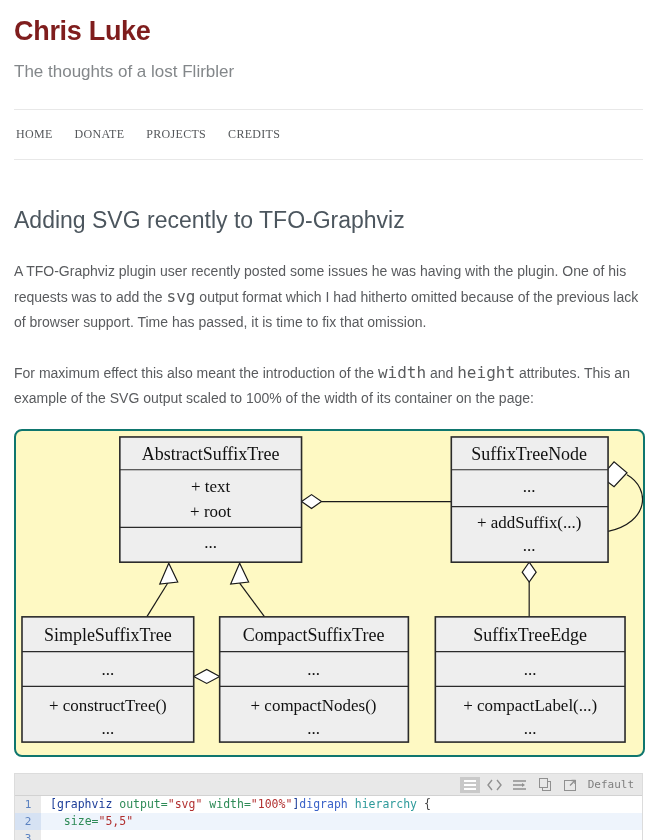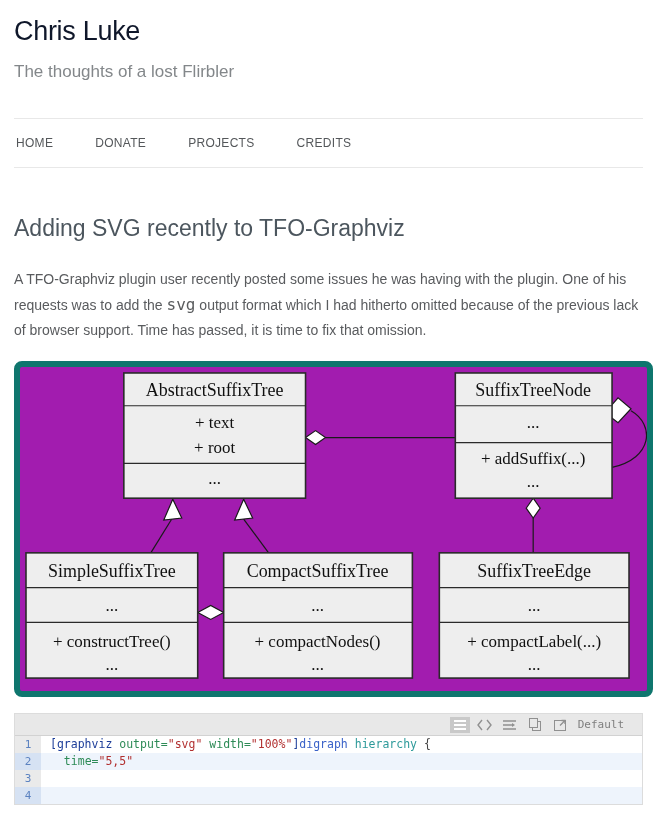--- a/index.html
+++ b/index.html
@@ -5,58 +5,58 @@
   html,body{margin:0;padding:0;background:#fff;}
   body{
     width:657px;height:840px;overflow:hidden;
     font-family:"Liberation Sans",sans-serif;
     -webkit-font-smoothing:antialiased;
   }
   .page{padding:0 14px;}
 
   
   .site-header{padding-top:16px;}
-  .site-title{margin:0;font-size:27px;line-height:30px;font-weight:normal;color:#0f172a;letter-spacing:-0.3px;}
+  .site-title{margin:0;font-size:27px;line-height:30px;font-weight:bold;color:#7f1d1d;letter-spacing:-0.3px;}
   .site-tagline{margin:16px 0 0 0;font-size:17px;color:#83878a;}
 
   
   .main-nav{
-    margin-top:36px;
+    margin-top:27px;
     border-top:1px solid #e8e8e8;border-bottom:1px solid #e8e8e8;
-    padding:17px 2px;display:flex;gap:42px;
+    padding:17px 2px;display:flex;gap:22px;font-family:Liberation Serif, serif;
   }
   .nav-item{font-size:12px;color:#54575a;letter-spacing:.3px;cursor:pointer;text-transform:uppercase;}
 
   
   .post-title{margin:47px 0 0 0;font-size:23px;line-height:27px;font-weight:400;color:#4c565e;}
   .para{margin:25px 0 0 0;font-size:14px;line-height:25px;color:#595b5e;}
   .para code{font-family:"DejaVu Sans Mono",monospace;font-size:16px;color:#5a5c5e;}
 
   
   .diagram-frame{
     margin-top:18px;width:627px;height:324px;
-    border:6px solid #0f766e;border-radius:8px;background:#a21caf;overflow:hidden;
+    border:2px solid #0f766e;border-radius:8px;background:#fef9c3;overflow:hidden;
   }
   .diagram-frame svg{display:block;}
   .uml-box{fill:#eeeeee;stroke:#2a2a2a;stroke-width:1.6;}
   .uml-div{stroke:#2a2a2a;stroke-width:1.2;}
   .uml-edge{stroke:#1a1a1a;stroke-width:1.2;fill:none;}
   .uml-diamond{fill:#ffffff;stroke:#1a1a1a;stroke-width:1.2;}
   .uml-tri{fill:#ffffff;stroke:#1a1a1a;stroke-width:1.2;}
   .uml-name{font-family:"Liberation Serif",serif;font-size:18px;fill:#101010;text-anchor:middle;dominant-baseline:central;}
   .uml-member{font-family:"Liberation Serif",serif;font-size:17px;fill:#101010;text-anchor:middle;dominant-baseline:central;}
 
   
   .code-block{
     margin-top:16px;width:627px;border:1px solid #dcdcdc;background:#fff;
     font-family:"DejaVu Sans Mono",monospace;
   }
   .code-toolbar{
     height:21px;background:var(--c-toolbar_bg,#e8e8e8);border-bottom:1px solid #d2d2d2;
-    display:flex;align-items:center;justify-content:flex-end;gap:5px;padding:0 18px;
+    display:flex;align-items:center;justify-content:flex-end;gap:5px;padding:0 8px;
   }
   .tb-icon{width:20px;height:16px;display:flex;align-items:center;justify-content:center;cursor:pointer;}
   .tb-icon.active{background:#c9c9c9;}
   .tb-label{font-size:11px;color:#7f7f7f;margin-left:3px;}
   .code-lines{width:100%;}
   .code-line{display:flex;min-height:17px;line-height:17px;}
   .ln{
     width:26px;flex:0 0 26px;text-align:center;font-size:11px;
     color:var(--c-line_num,#5b82c0);background:var(--c-num_odd,#eaeaea);
   }
@@ -84,20 +84,21 @@
     <span class="nav-item">HOME</span>
     <span class="nav-item">DONATE</span>
     <span class="nav-item">PROJECTS</span>
     <span class="nav-item">CREDITS</span>
   </div>
 
   <h2 class="post-title">Adding SVG recently to TFO-Graphviz</h2>
 
   <p class="para"><span>A TFO-Graphviz plugin user recently posted some issues he was having with the plugin. One of his requests was to add the </span><code>svg</code><span> output format which I had hitherto omitted because of the previous lack of browser support. Time has passed, it is time to fix that omission.</span></p>
 
+  <p class="para"><span>For maximum effect this also meant the introduction of the </span><code>width</code><span> and </span><code>height</code><span> attributes. This an example of the SVG output scaled to 100% of the width of its container on the page:</span></p>
 
   <div class="diagram-frame">
     <svg width="627" height="324" viewBox="0 0 628 326" preserveAspectRatio="none">
 
       <g>
 
         <line class="uml-edge" x1="306" y1="71" x2="436" y2="71"></line>
         <polygon class="uml-diamond" points="286,71 296,64 306,71 296,78"></polygon>
 
         <path class="uml-edge" d="M 612 44 C 636 58, 634 92, 593 101"></path>
@@ -200,21 +201,21 @@
       <span class="tb-label">Default</span>
     </div>
 
     <div class="code-lines">
       <div class="code-line">
         <span class="ln">1</span>
         <span class="cd"><span class="tk-tag">[graphviz </span><span class="tk-attr">output=</span><span class="tk-str">"svg"</span><span class="tk-plain"> </span><span class="tk-attr">width=</span><span class="tk-str">"100%"</span><span class="tk-tag">]</span><span class="tk-kw">digraph </span><span class="tk-type">hierarchy </span><span class="tk-plain">{</span></span>
       </div>
       <div class="code-line">
         <span class="ln">2</span>
-        <span class="cd"><span class="tk-plain">  </span><span class="tk-attr">time=</span><span class="tk-str">"5,5"</span></span>
+        <span class="cd"><span class="tk-plain">  </span><span class="tk-attr">size=</span><span class="tk-str">"5,5"</span></span>
       </div>
       <div class="code-line">
         <span class="ln">3</span>
         <span class="cd"></span>
       </div>
       <div class="code-line">
         <span class="ln">4</span>
         <span class="cd"></span>
       </div>
     </div>

